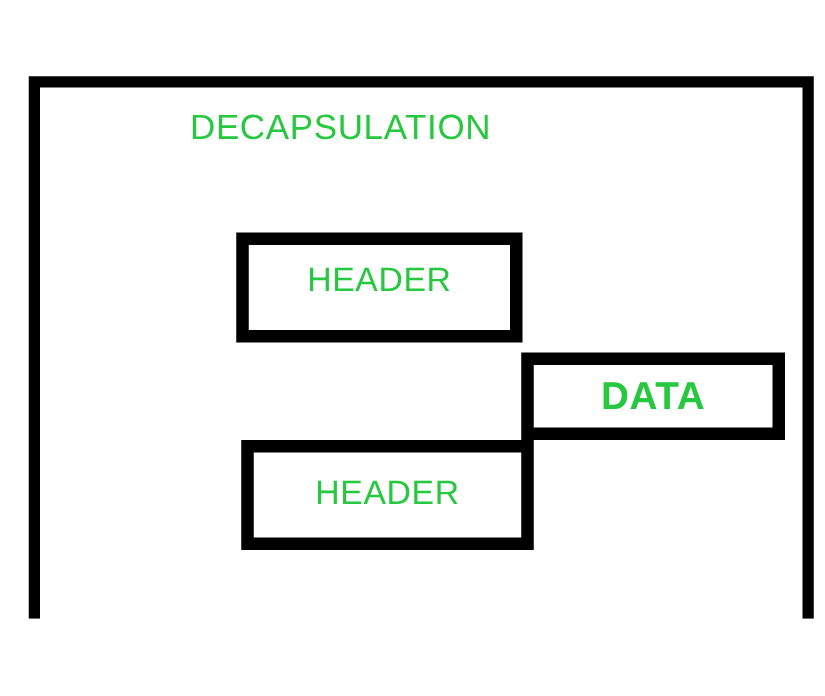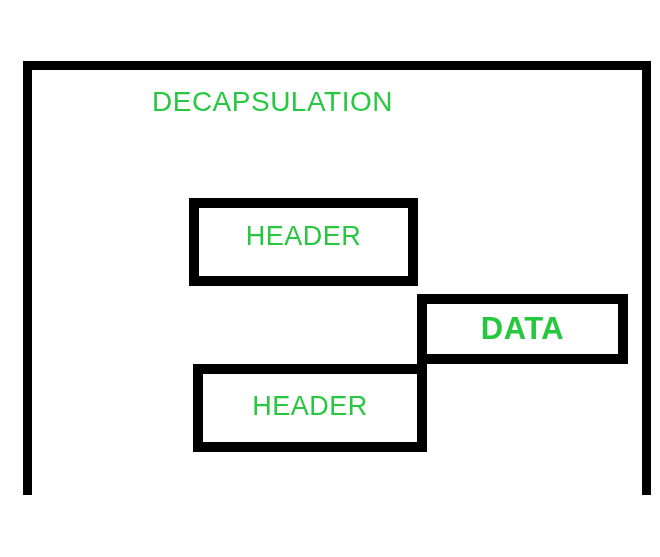--- a/index.html
+++ b/index.html
@@ -35,21 +35,20 @@
     white-space: nowrap;
   }
   .box {
     position: absolute;
     box-sizing: border-box;
     border: 10px solid var(--black, #000000);
     background: #ffffff;
     display: flex;
     align-items: center;
     justify-content: center;
-    margin-top: 12px;
   }
   .header-box {
     left: 189px;
     top: 186px;
     width: 229px;
     height: 88px;
   }
   .data-box {
     left: 417px;
     top: 282px;

